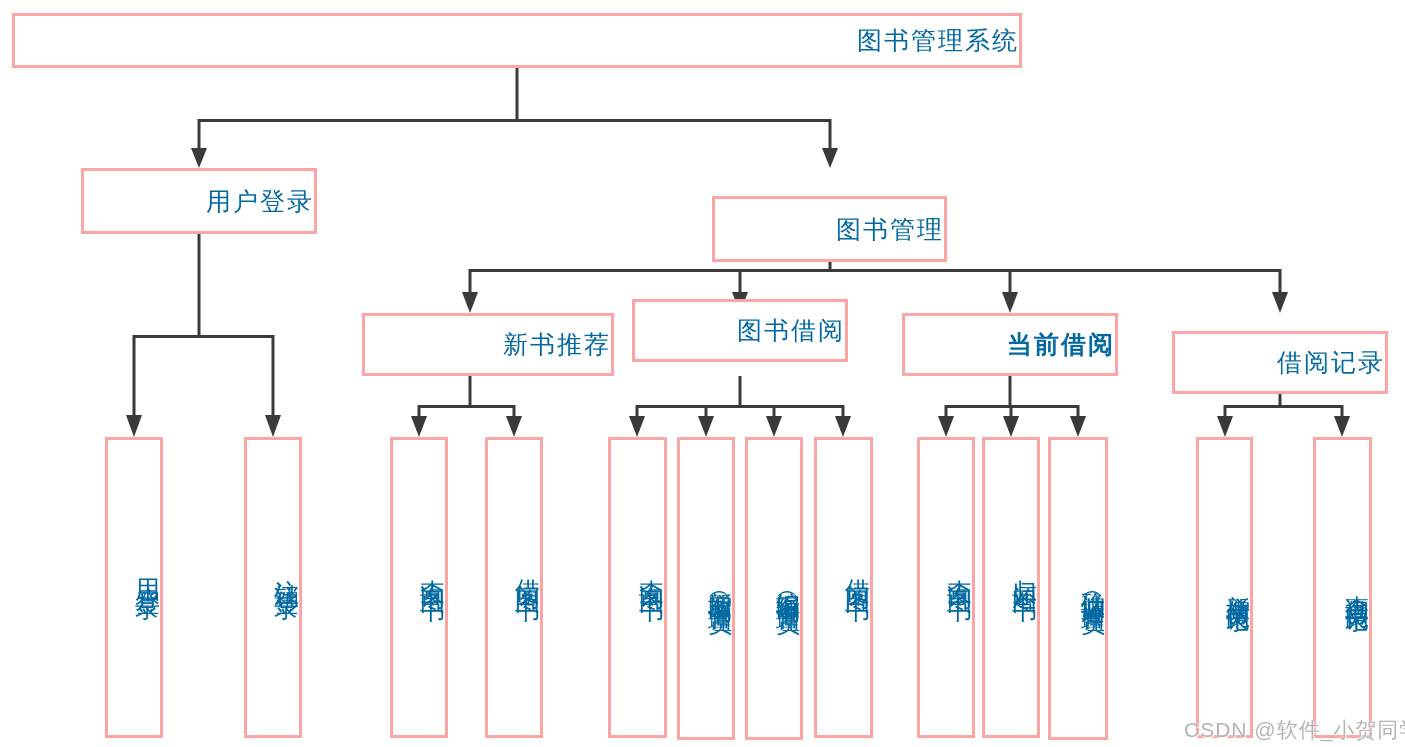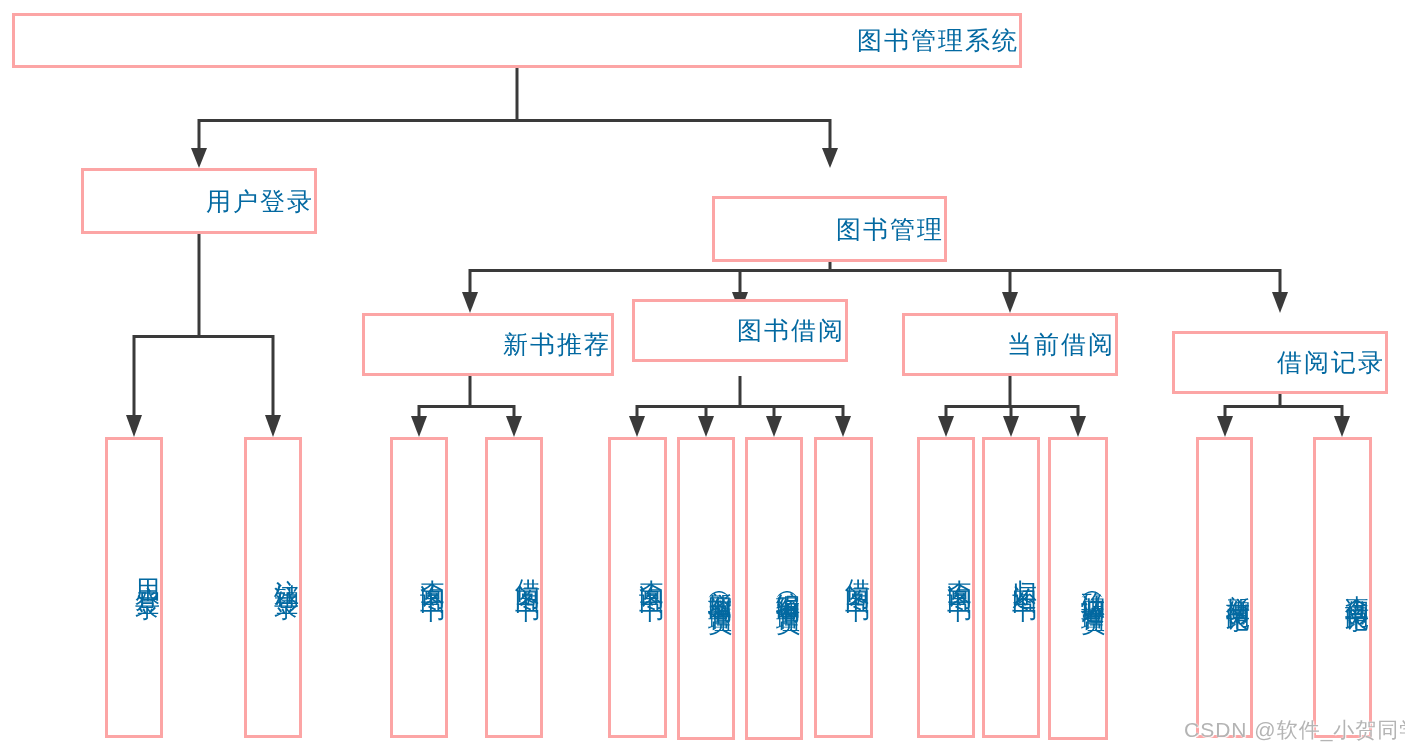--- a/index.html
+++ b/index.html
@@ -144,21 +144,21 @@
   <div class="node" style="left:712px; top:168px; width:235px; height:66px;margin-top:28px;">
     <span class="h-label">图书管理</span>
   </div>
 
   <div class="node" style="left:362px; top:313px; width:252px; height:63px;">
     <span class="h-label">新书推荐</span>
   </div>
   <div class="node" style="left:632px; top:299px; width:216px; height:63px;">
     <span class="h-label">图书借阅</span>
   </div>
-  <div class="node" style="left:902px; top:313px; width:216px; height:63px;">
+  <div class="node" style="left:902px; top:313px; width:216px; height:63px;font-weight:bold;">
     <span class="h-label">当前借阅</span>
   </div>
   <div class="node" style="left:1172px; top:331px; width:216px; height:63px;">
     <span class="h-label">借阅记录</span>
   </div>
 
   <div class="node leaf" style="left:105px; top:437px; width:58px; height:301px;">
     <span class="v-label">用户登录</span>
   </div>
   <div class="node leaf" style="left:244px; top:437px; width:58px; height:301px;">

